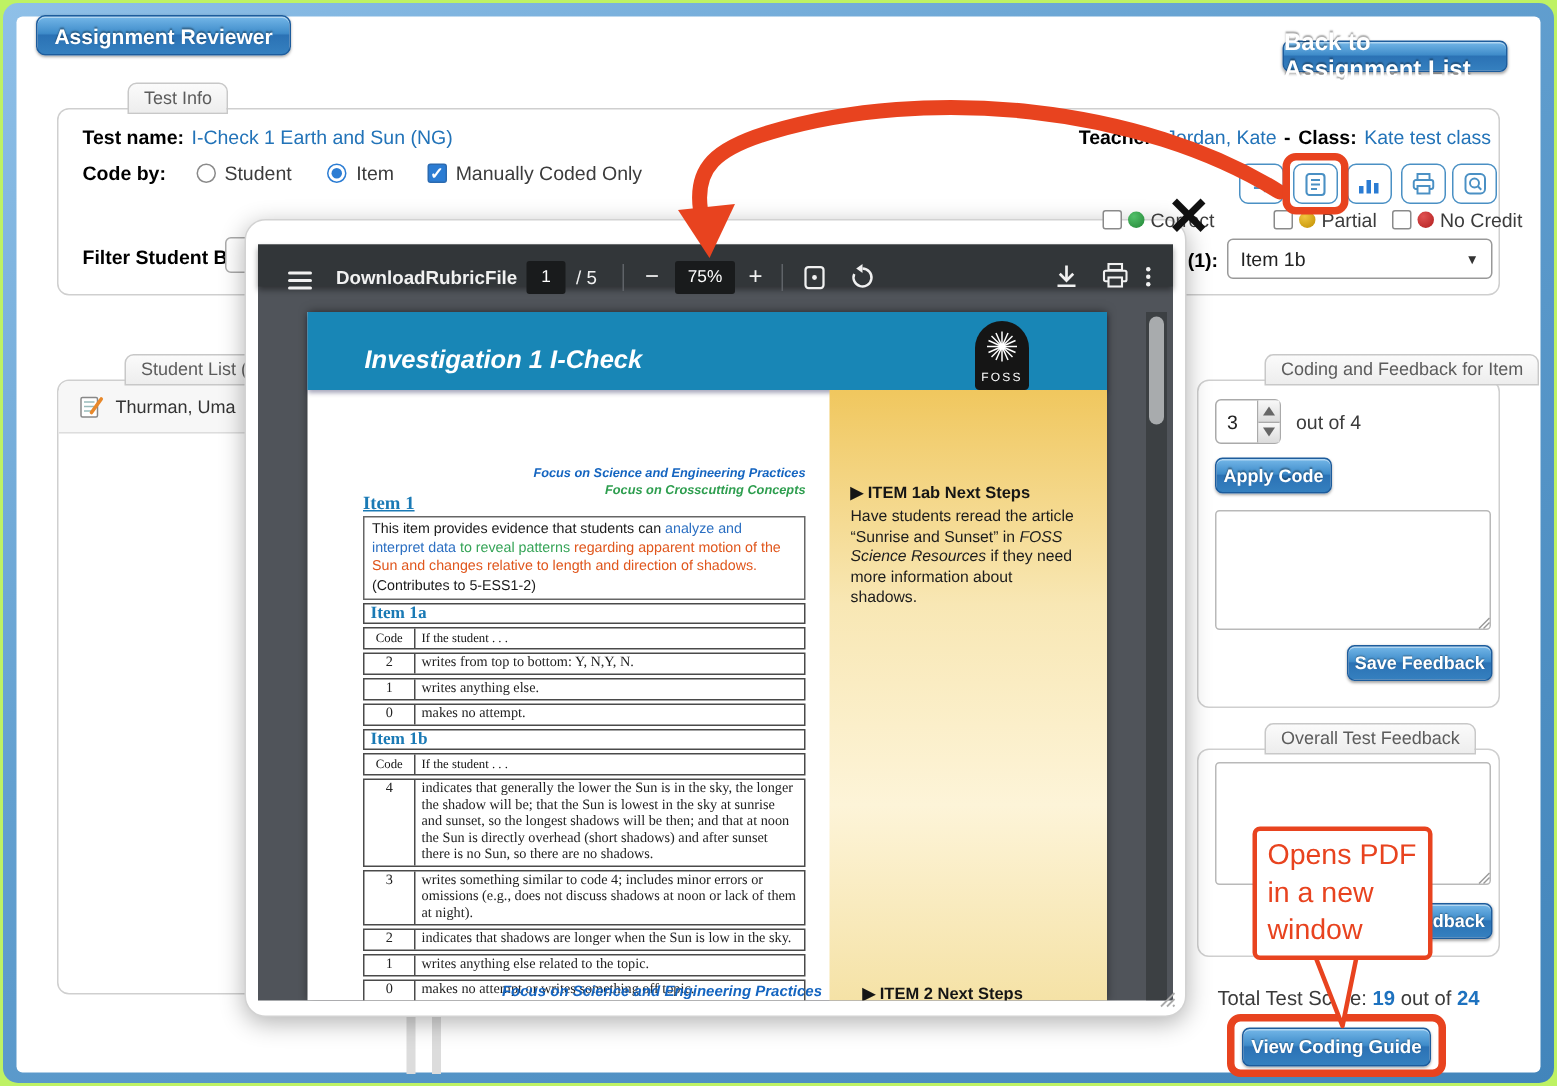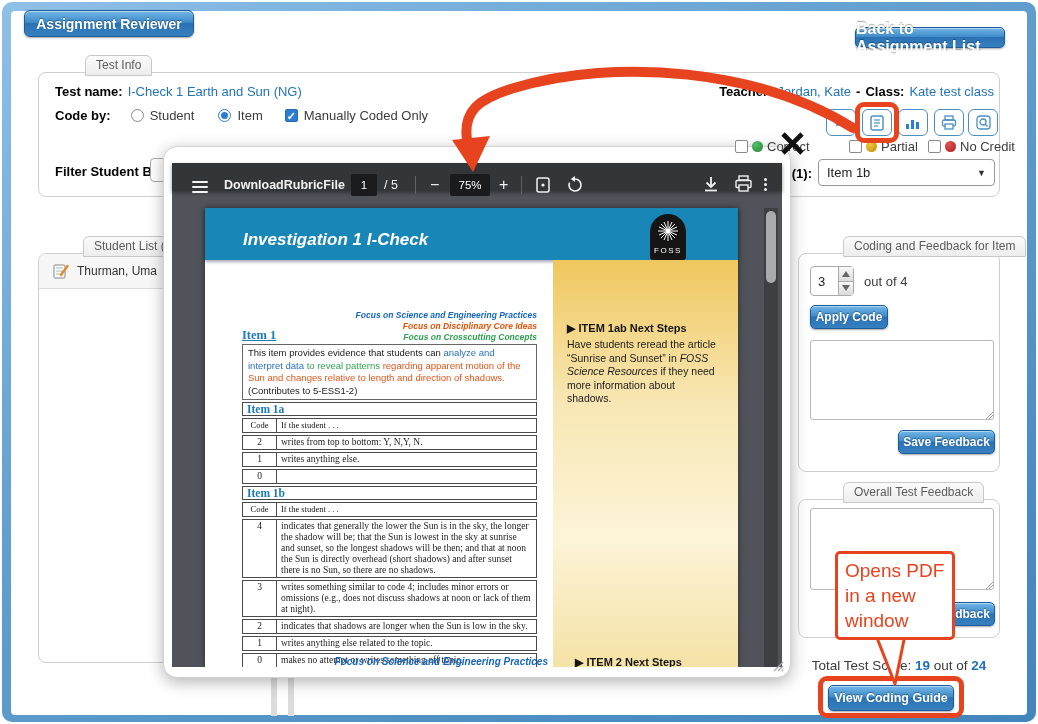--- a/index.html
+++ b/index.html
@@ -1,17 +1,17 @@
 <!DOCTYPE html>
 <html><head>
 <meta charset="utf-8">
 <style>
   html,body{margin:0;padding:0;background:#666;}
   *{box-sizing:border-box;}
-  #stage{position:relative;width:1038px;height:724px;background:#ffffff;overflow:hidden;
+  #stage{position:relative;width:1038px;height:724px;background:#bef264;overflow:hidden;
          font-family:"Liberation Sans",sans-serif;color:#222;}
   .abs{position:absolute;}
   
   #blueframe{position:absolute;inset:2px;border-radius:10px;
     background:linear-gradient(150deg,#8fc0e8 0%,#63a0d0 40%,#4285bb 100%);}
   #pagebg{position:absolute;left:11px;top:11px;right:11px;bottom:9px;background:#fff;border-radius:4px;}
   
   .btn-blue{display:flex;align-items:center;justify-content:center;color:#fff;font-weight:bold;
     background:linear-gradient(#74b7e8 0%,#3f8cca 45%,#2b72b5 50%,#3580bf 100%);
     border:1px solid #1d5c9c;border-radius:5px;text-shadow:0 -1px 1px rgba(0,0,0,.35);
@@ -254,21 +254,20 @@
           </div>
           <div style="font-size:10.5px;line-height:13.5px;color:#1c1c1c;width:152px;margin-top:3px;"><span>Have students reread the article “Sunrise and Sunset” in </span><span style="font-style: italic;">FOSS Science Resources</span><span> if they need more information about shadows.</span></div>
         </div>
         <div class="abs" style="left:22px;top:396px;font-size:11px;font-weight:bold;color:#151515;white-space:nowrap;">
           <span>▶ </span><span>ITEM 2 Next Steps</span>
         </div>
       </div>
 
       <div class="abs focus-lines" style="left:37px;top:102px;width:295px;">
           <div style="color: rgb(21, 101, 192);">Focus on Science and Engineering Practices</div>
-          <div style="color: rgb(224, 82, 6);">Focus on Disciplinary Core Ideas</div>
           <div style="color: rgb(46, 158, 79);">Focus on Crosscutting Concepts</div>
         </div>
       <div class="abs serif" style="left:37px;top:120px;font-size:12.5px;font-weight:bold;color:#1a7ab5;">Item 1</div>
 
       <div class="abs" style="left:37px;top:136px;width:295px;">
         <div style="border:1.5px solid #666;padding:2px 5px;font-size:9.5px;line-height:12.5px;color:#1a1a1a;background:#fff;"><span>This item provides evidence that students can </span><span style="color: rgb(43, 111, 194);">analyze and interpret data </span><span style="color: rgb(53, 164, 87);">to reveal patterns </span><span style="color: rgb(224, 86, 28);">regarding apparent motion of the Sun and changes relative to length and direction of shadows.</span><span> (Contributes to 5-ESS1-2)</span></div>
         <div>
             <div class="rb-head">Item 1a</div>
             <div class="rb-row rb-cols">
               <span class="rb-code">Code</span>
@@ -277,20 +276,21 @@
             <div class="rb-row">
               <span class="rb-code">2</span>
               <span class="rb-desc">writes from top to bottom: Y, N,Y, N.</span>
             </div>
             <div class="rb-row">
               <span class="rb-code">1</span>
               <span class="rb-desc">writes anything else.</span>
             </div>
             <div class="rb-row">
               <span class="rb-code">0</span>
+              <span class="rb-desc">makes no attempt.</span>
             </div>
           </div>
         <div>
             <div class="rb-head">Item 1b</div>
             <div class="rb-row rb-cols">
               <span class="rb-code">Code</span>
               <span class="rb-desc">If the student . . .</span>
             </div>
             <div class="rb-row">
               <span class="rb-code">4</span>

